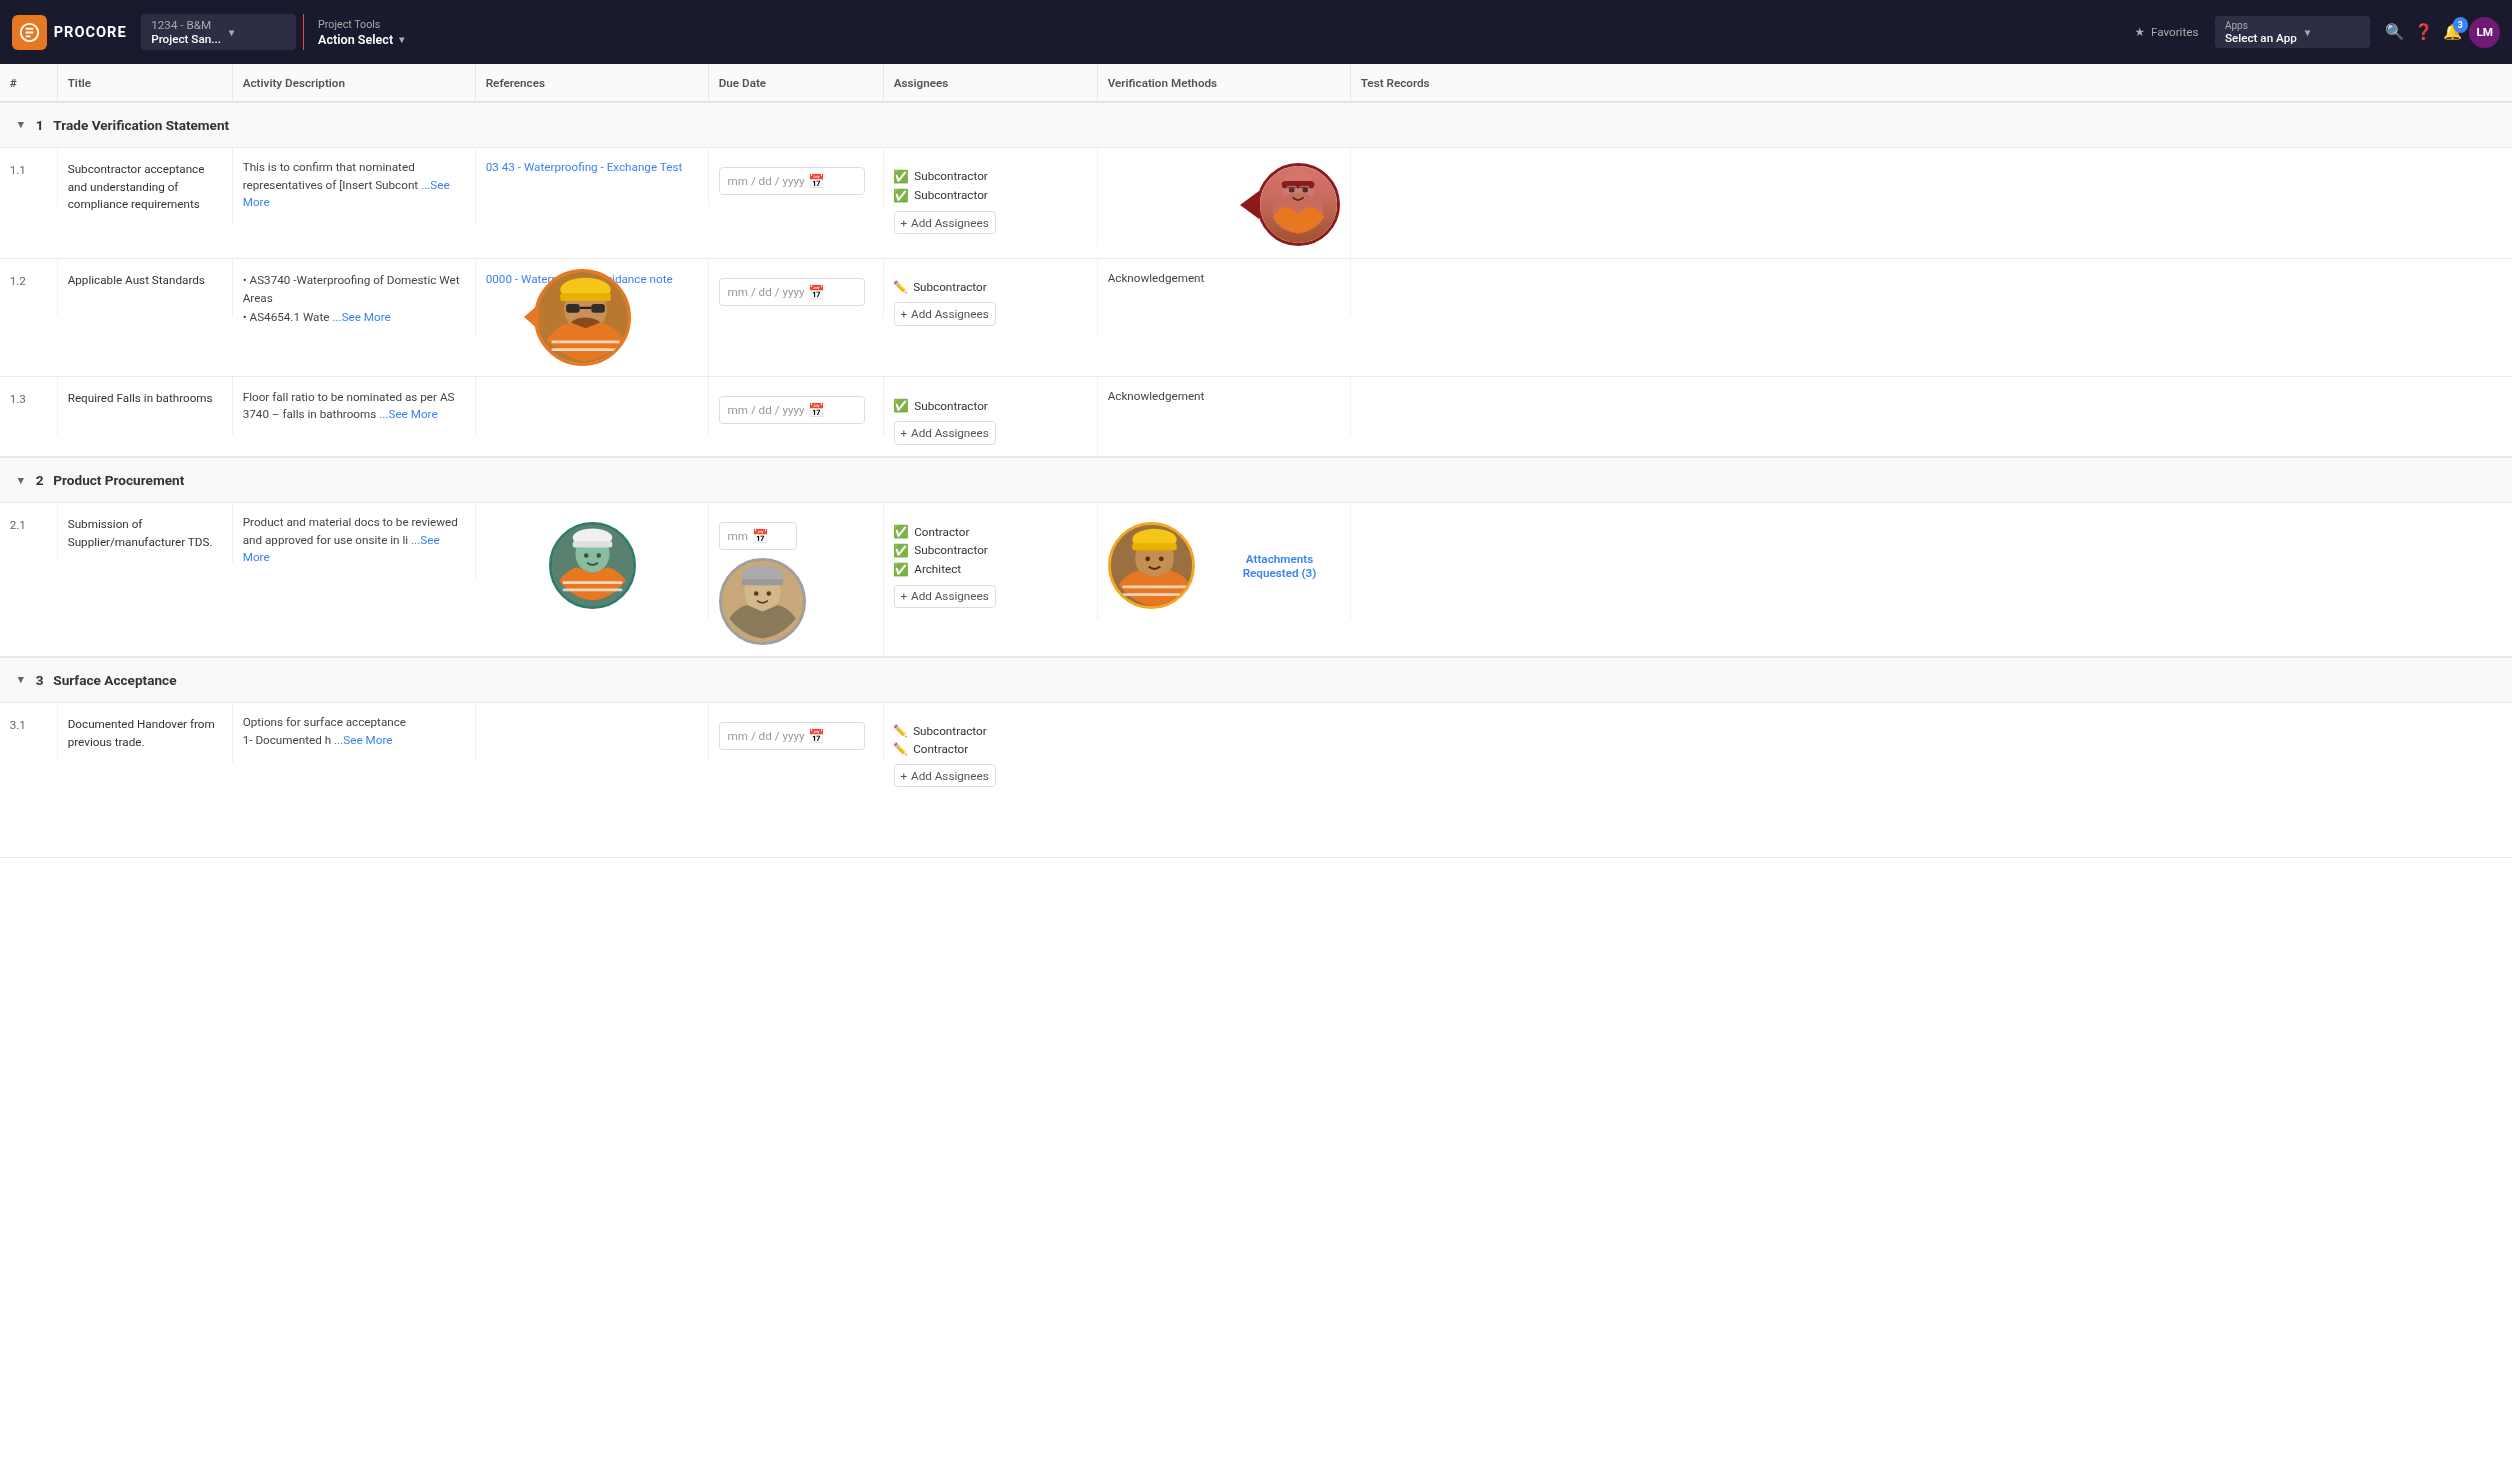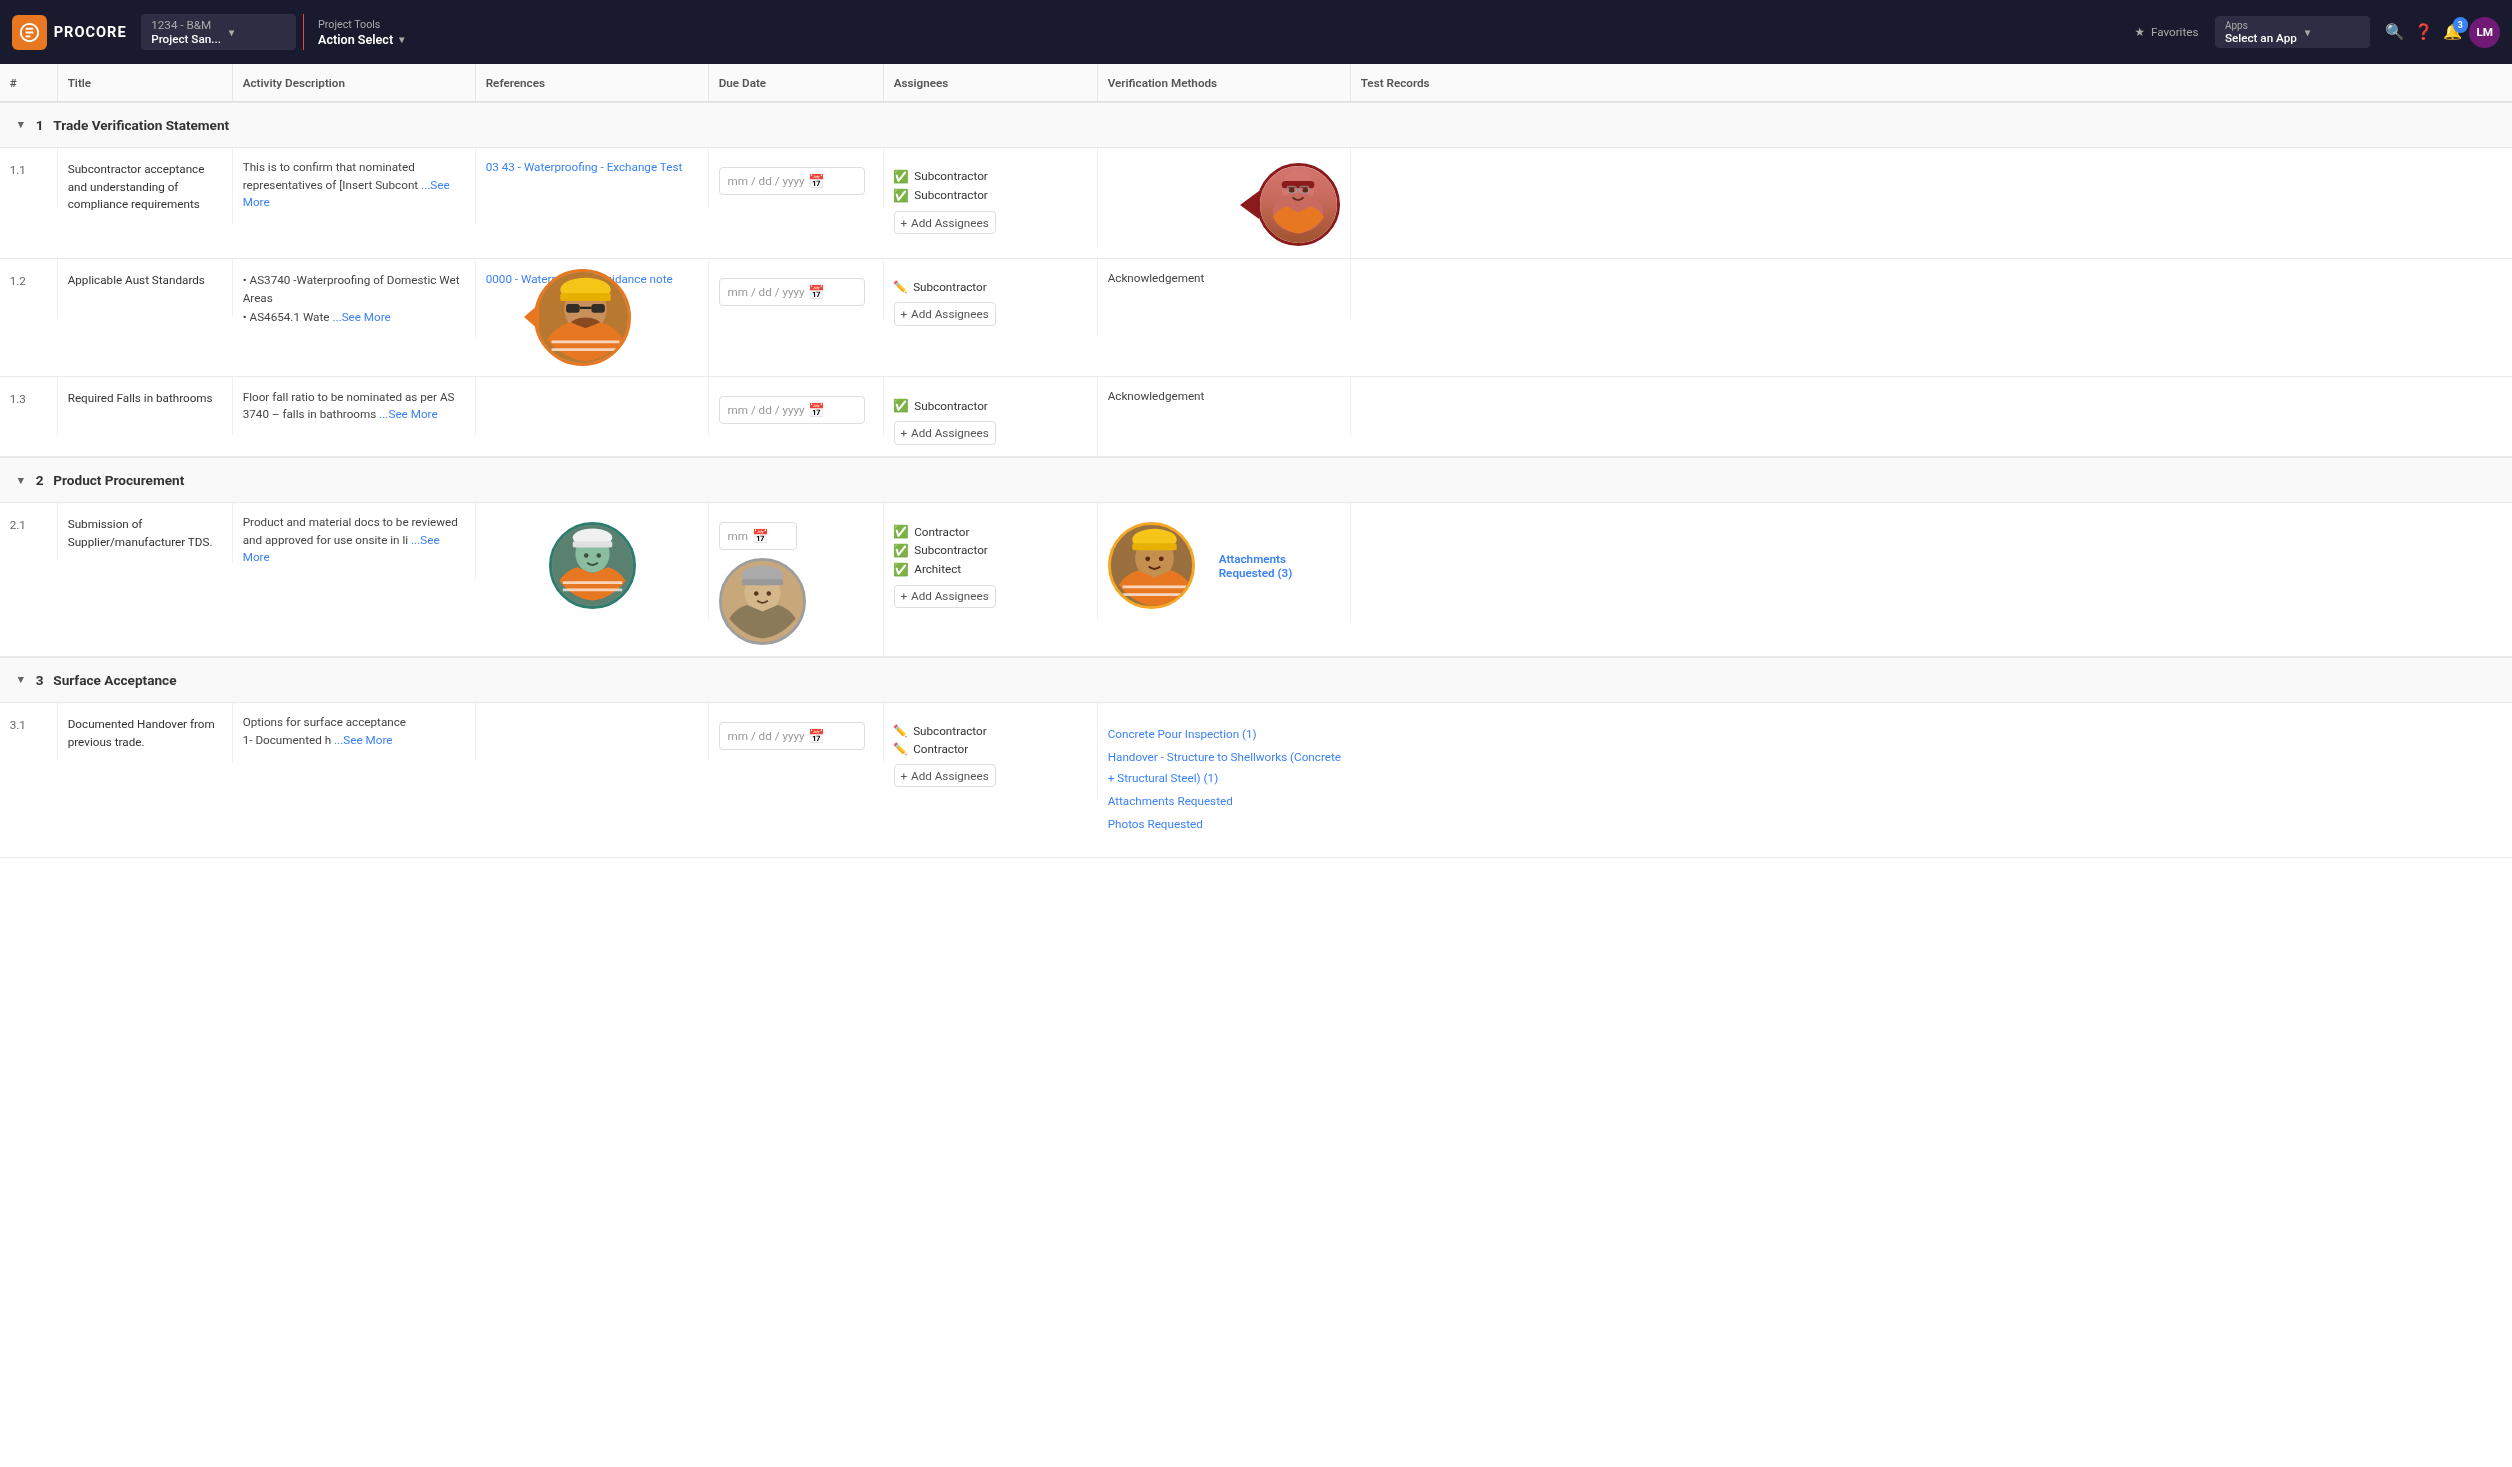--- a/index.html
+++ b/index.html
@@ -617,21 +617,21 @@
           <span>Architect</span>
         </div>
         <div class="add-assignee">
           <span>+</span>
           <span>Add Assignees</span>
         </div>
       </div>
     </div>
 
     <div class="td" style="position:relative; overflow:visible;">
-      <div style="display:flex; align-items:center; gap:24px; padding-top:7.8px;">
+      <div style="display:flex; align-items:center; gap:24px; padding-top:7.8px;text-align:center;">
         <div class="ack-avatar-with-pointer">
           <div style="width:87px; height:87px; border-radius:50%; border:3.9px solid #f5a623; overflow:hidden; background:#b5803c; position:relative;">
             <svg width="87" height="87" viewBox="0 0 90 90">
               <rect width="90" height="90" fill="#9a7040"></rect>
               <ellipse cx="45" cy="34" rx="20" ry="22" fill="#c49050"></ellipse>
 
               <ellipse cx="45" cy="15" rx="23" ry="11" fill="#f5c518"></ellipse>
               <rect x="22" y="19" width="46" height="7" rx="2" fill="#e8b000"></rect>
 
               <circle cx="38" cy="35" r="2.5" fill="#5a2a10"></circle>
@@ -681,24 +681,16 @@
         <div class="assignee-item">
           <span class="edit-icon">✏️</span>
           <span>Contractor</span>
         </div>
         <div class="add-assignee">
           <span>+</span>
           <span>Add Assignees</span>
         </div>
       </div>
     </div>
-    <div class="td">
-      <div style="padding-top: 9.7px; display:flex; flex-direction:column; gap:1.9px;">
-        <a class="test-link">Concrete Pour Inspection (1)</a>
-        <a class="test-link">Handover - Structure to Shellworks (Concrete + Structural Steel) (1)</a>
-        <a class="test-link">Attachments Requested</a>
-        <a class="test-link">Photos Requested</a>
-      </div>
-    </div>
   </div>
 
 </div>
 
 
 </body></html>

